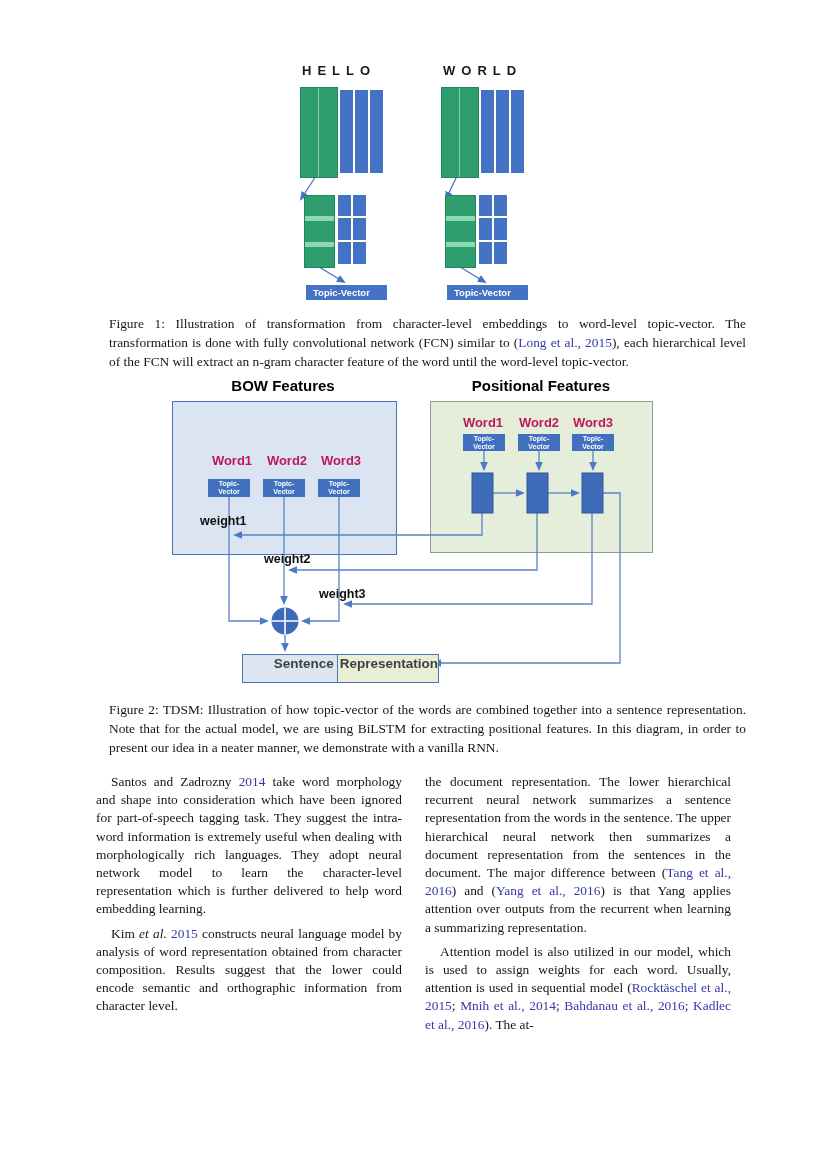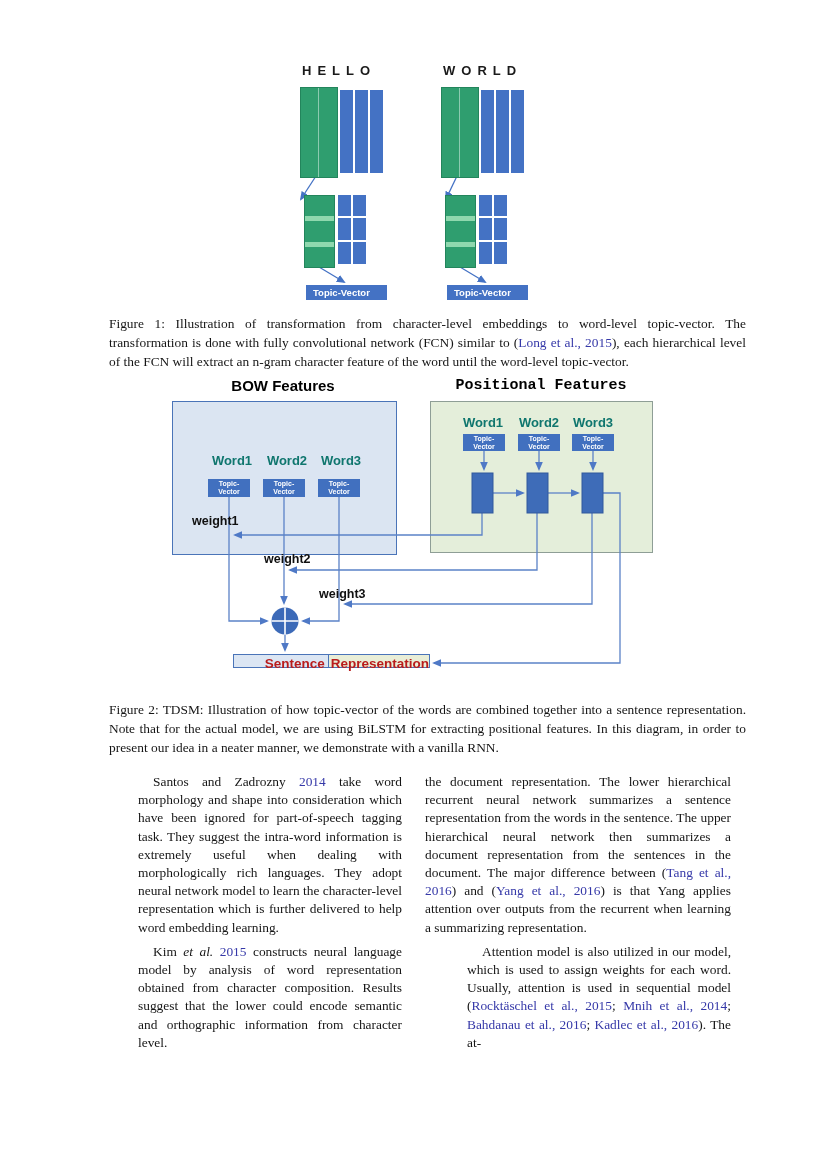--- a/index.html
+++ b/index.html
@@ -26,40 +26,40 @@
   .f1-tv{position:absolute;left:6px;top:225px;width:81px;height:15px;background:#4472c4;color:#fff;
          font:bold 9.5px/15px "Liberation Sans",sans-serif;padding-left:7px;box-sizing:border-box;}
 
   
   .caption{position:absolute;left:96px;width:637px;margin:13px;font-size:13.4px;line-height:19.2px;
            text-align:justify;color:#151515;}
   .cap1{top:301px;} .cap2{top:687px;}
   .col{position:absolute;top:773px;width:306px;font-size:13.4px;line-height:18.2px;text-align:justify;}
   .col.left{left:96px;} .col.right{left:425px;}
   .col p{margin:0 0 6px 0;}
-  .col p.indent{text-indent:15px;margin-left:42px;}
+  .col p.indent{text-indent:15px;}
   .cite{color:#3538a8;}
   .it{font-style:italic;font-family:Liberation Serif, serif;}
 
   
   .fig2{position:absolute;left:0;top:375px;width:827px;height:312px;}
   .fig2-title{position:absolute;top:2px;width:224px;text-align:center;
               font:bold 15px "Liberation Sans",sans-serif;color:#000000;}
-  .t1{left:171px;} .t2{left:429px;font-family:Liberation Mono, monospace;}
+  .t1{left:171px;} .t2{left:429px;}
   .bow-box{position:absolute;left:172px;top:26px;width:225px;height:154px;background:#dbe5f2;
            border:1.5px solid #4a74b8;box-sizing:border-box;}
   .pos-box{position:absolute;left:430px;top:26px;width:223px;height:152px;background:#e4eeda;
            border:1.5px solid #8e9e96;box-sizing:border-box;}
-  .w-label{position:absolute;width:60px;text-align:center;font:bold 13px "Liberation Sans",sans-serif;color:#0f766e;z-index:3;}
+  .w-label{position:absolute;width:60px;text-align:center;font:bold 13px "Liberation Sans",sans-serif;color:#be185d;z-index:3;}
   .tvbox{position:absolute;width:42px;background:#4170bf;color:#fff;z-index:3;
          font:bold 7px/8px "Liberation Sans",sans-serif;display:flex;align-items:center;justify-content:center;
          text-align:center;padding:0 7px;box-sizing:border-box;}
   .weight{position:absolute;font:bold 12.5px "Liberation Sans",sans-serif;color:#101010;z-index:3;}
-  .sent-box{position:absolute;left:233px;top:279px;width:197px;height:14px;border:1.5px solid #4a74b8;
-            box-sizing:border-box;display:flex;z-index:2;font:bold 13.5px/18px "Liberation Sans",sans-serif;color:#b91c1c;}
+  .sent-box{position:absolute;left:242px;top:279px;width:197px;height:29px;border:1.5px solid #4a74b8;
+            box-sizing:border-box;display:flex;z-index:2;font:bold 13.5px/18px "Liberation Sans",sans-serif;color:#404040;}
   .sent-l{width:99px;background:#dce6f3;text-align:right;padding-right:3px;box-sizing:border-box;}
   .sent-r{flex:1;background:#e9eed7;border-left:1.5px solid #4a74b8;padding-left:2px;}
 </style>
 </head>
 <body>
 
 <div class="page">
 
   <div class="fig1">
     <svg width="827" height="243">
@@ -180,21 +180,21 @@
     <div class="tvbox" style="left:263px;top:104px;height:18px">Topic-Vector</div>
     <div class="tvbox" style="left:318px;top:104px;height:18px">Topic-Vector</div>
 
     <div class="w-label" style="left:453px;top:40px">Word1</div>
     <div class="w-label" style="left:509px;top:40px">Word2</div>
     <div class="w-label" style="left:563px;top:40px">Word3</div>
     <div class="tvbox" style="left:463px;top:59px;height:17px">Topic-Vector</div>
     <div class="tvbox" style="left:518px;top:59px;height:17px">Topic-Vector</div>
     <div class="tvbox" style="left:572px;top:59px;height:17px">Topic-Vector</div>
 
-    <div class="weight" style="left:192px;top:139px">weight1</div>
+    <div class="weight" style="left:200px;top:139px">weight1</div>
     <div class="weight" style="left:264px;top:177px">weight2</div>
     <div class="weight" style="left:319px;top:212px">weight3</div>
 
     <div class="sent-box">
       <div class="sent-l">Sentence</div>
       <div class="sent-r">Representation</div>
     </div>
   </div>
 
   <p class="caption cap2"><span>Figure 2: TDSM: Illustration of how topic-vector of the words are combined together into a sentence representation. Note that for the actual model, we are using BiLSTM for extracting positional features. In this diagram, in order to present our idea in a neater manner, we demonstrate with a vanilla RNN.</span></p>

